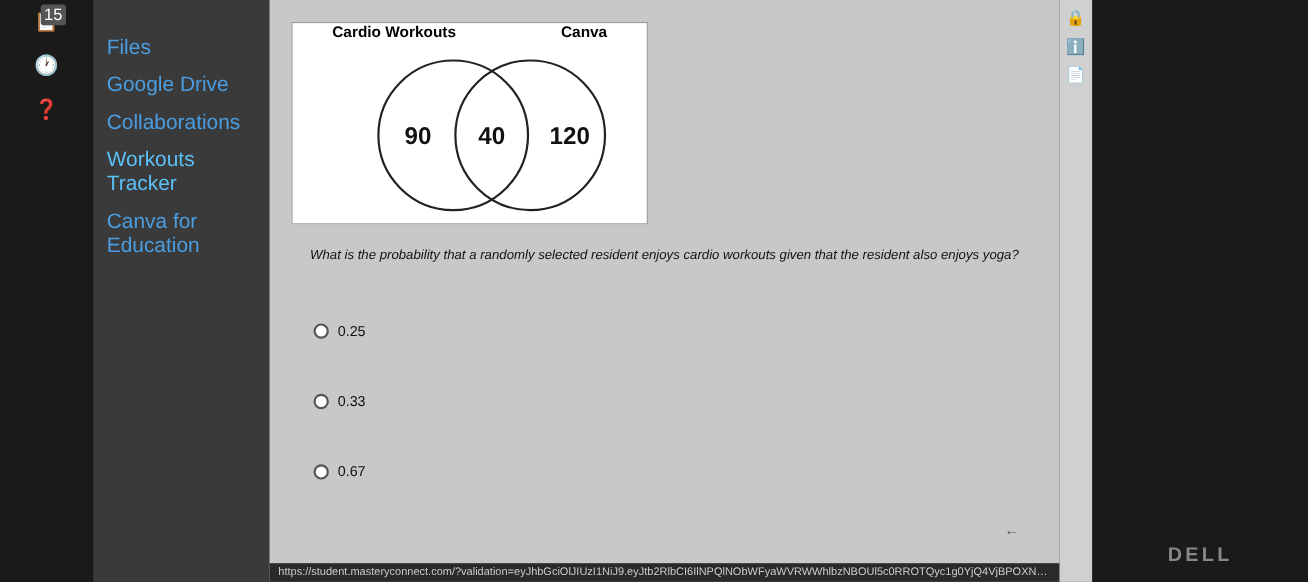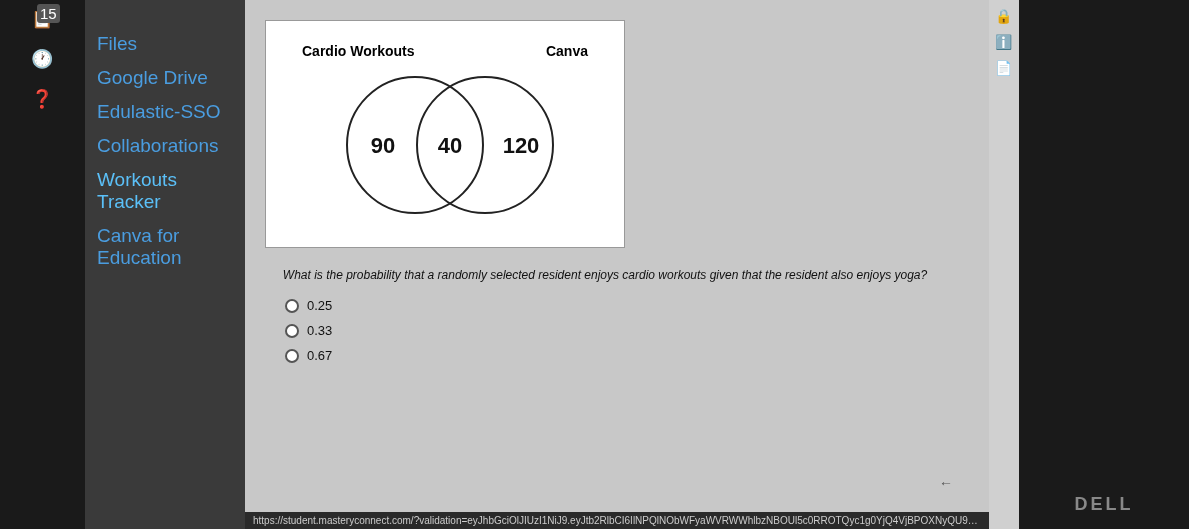--- a/index.html
+++ b/index.html
@@ -77,23 +77,23 @@
       display: flex;
       flex-direction: column;
       gap: 12px;
       position: relative;
     }
 
     
     .venn-container {
       background: white;
       border: 1px solid #999;
-      padding: 22px 16px;
+      padding: 0 16px;
       display: inline-block;
-      width: 360px;
+      width: 324px;
       position: relative;
     }
     .venn-labels {
       display: flex;
       justify-content: space-between;
       padding: 0 20px 6px 20px;
       font-weight: bold;
       font-size: 14px;
     }
     .venn-svg-wrap {
@@ -117,20 +117,21 @@
       margin-top: 4px;
       margin-left: 20px;
     }
     .option-item {
       display: flex;
       align-items: center;
       gap: 8px;
       font-size: 13px;
       color: #111;
       cursor: pointer;
+      margin-top: 39px;
     }
     .radio-circle {
       width: 14px;
       height: 14px;
       border-radius: 50%;
       border: 2px solid #555;
       background: white;
       flex-shrink: 0;
     }
 
@@ -183,21 +184,21 @@
       left: 50%;
       transform: translateX(-50%);
       color: #888;
       font-size: 18px;
       font-weight: bold;
       letter-spacing: 3px;
     }
 
     
     .webcam-area {
-      width: 170px;
+      width: 196px;
       background: #1a1a1a;
       flex-shrink: 0;
       position: relative;
     }
 
     .main-and-right {
       display: flex;
       flex: 1;
       height: 100%;
       position: relative;
@@ -217,21 +218,20 @@
     <span>🕐</span>
   </div>
   <div class="sidebar-icon">
     <span>❓</span>
   </div>
 </div>
 
 <div class="nav-links">
   <a class="nav-link">Files</a>
   <a class="nav-link">Google Drive</a>
-  <a class="nav-link">Edulastic-SSO</a>
   <a class="nav-link">Collaborations</a>
   <a class="nav-link active">Workouts Tracker</a>
   <a class="nav-link">Canva for Education</a>
 </div>
 
 <div class="main-and-right">
   <div class="main-content">
 
     <div class="venn-container">
       <div class="venn-labels">

